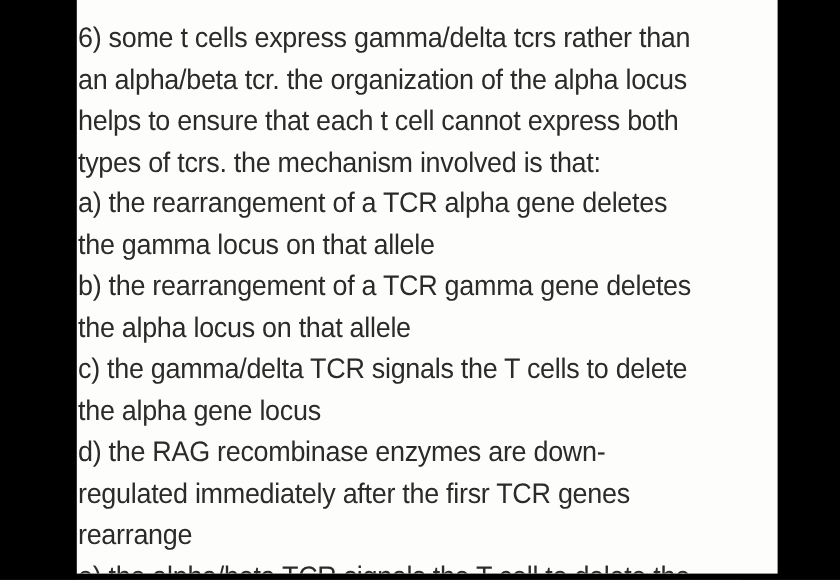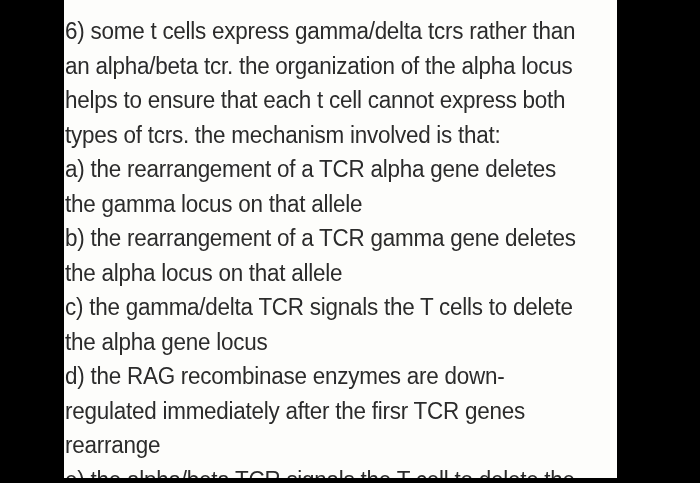--- a/index.html
+++ b/index.html
@@ -30,20 +30,21 @@
 
   
   #question-card {
     position: absolute;
     left: 64px;
     top: 0;
     width: 553px;
     height: 478px;
     background: #fdfdfb;
     overflow: hidden;
+    padding-left: 31px;
   }
 
   #question-body {
     position: absolute;
     left: 1px;
     top: 14px;
     width: 552px;
   }
 
   .q-line {

